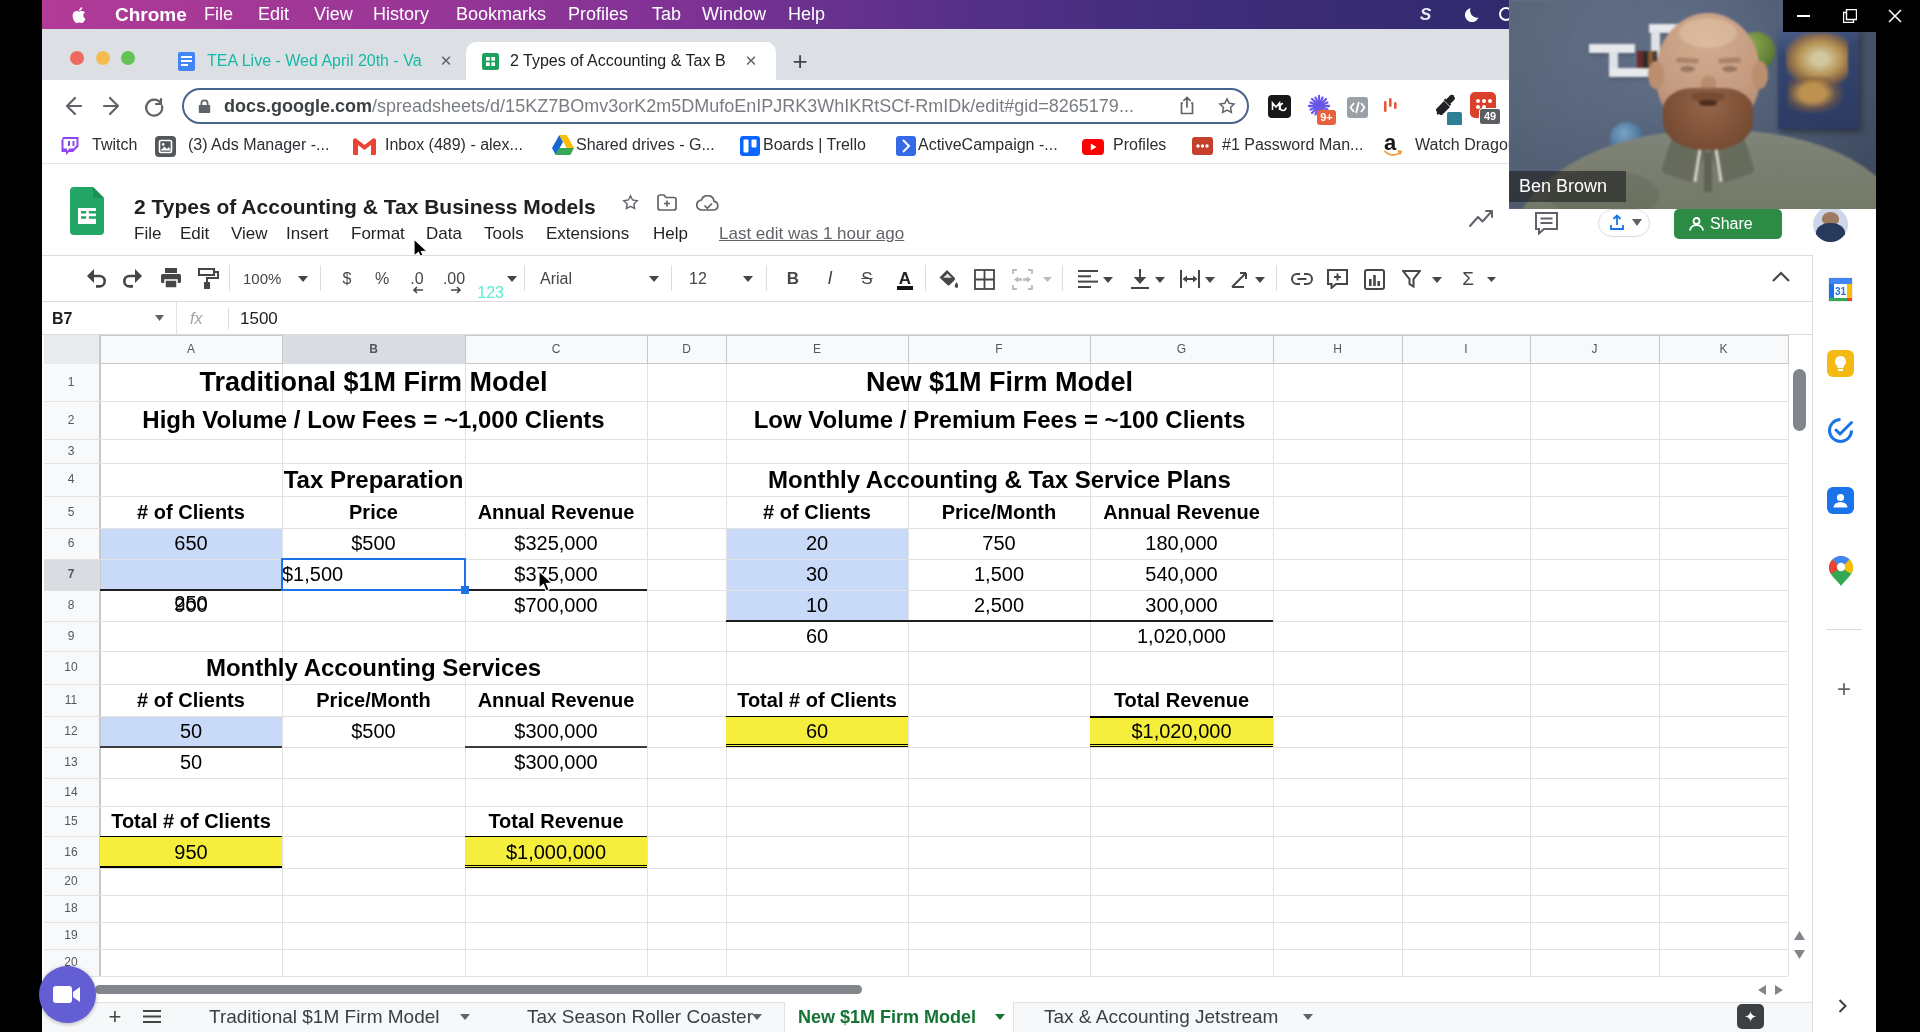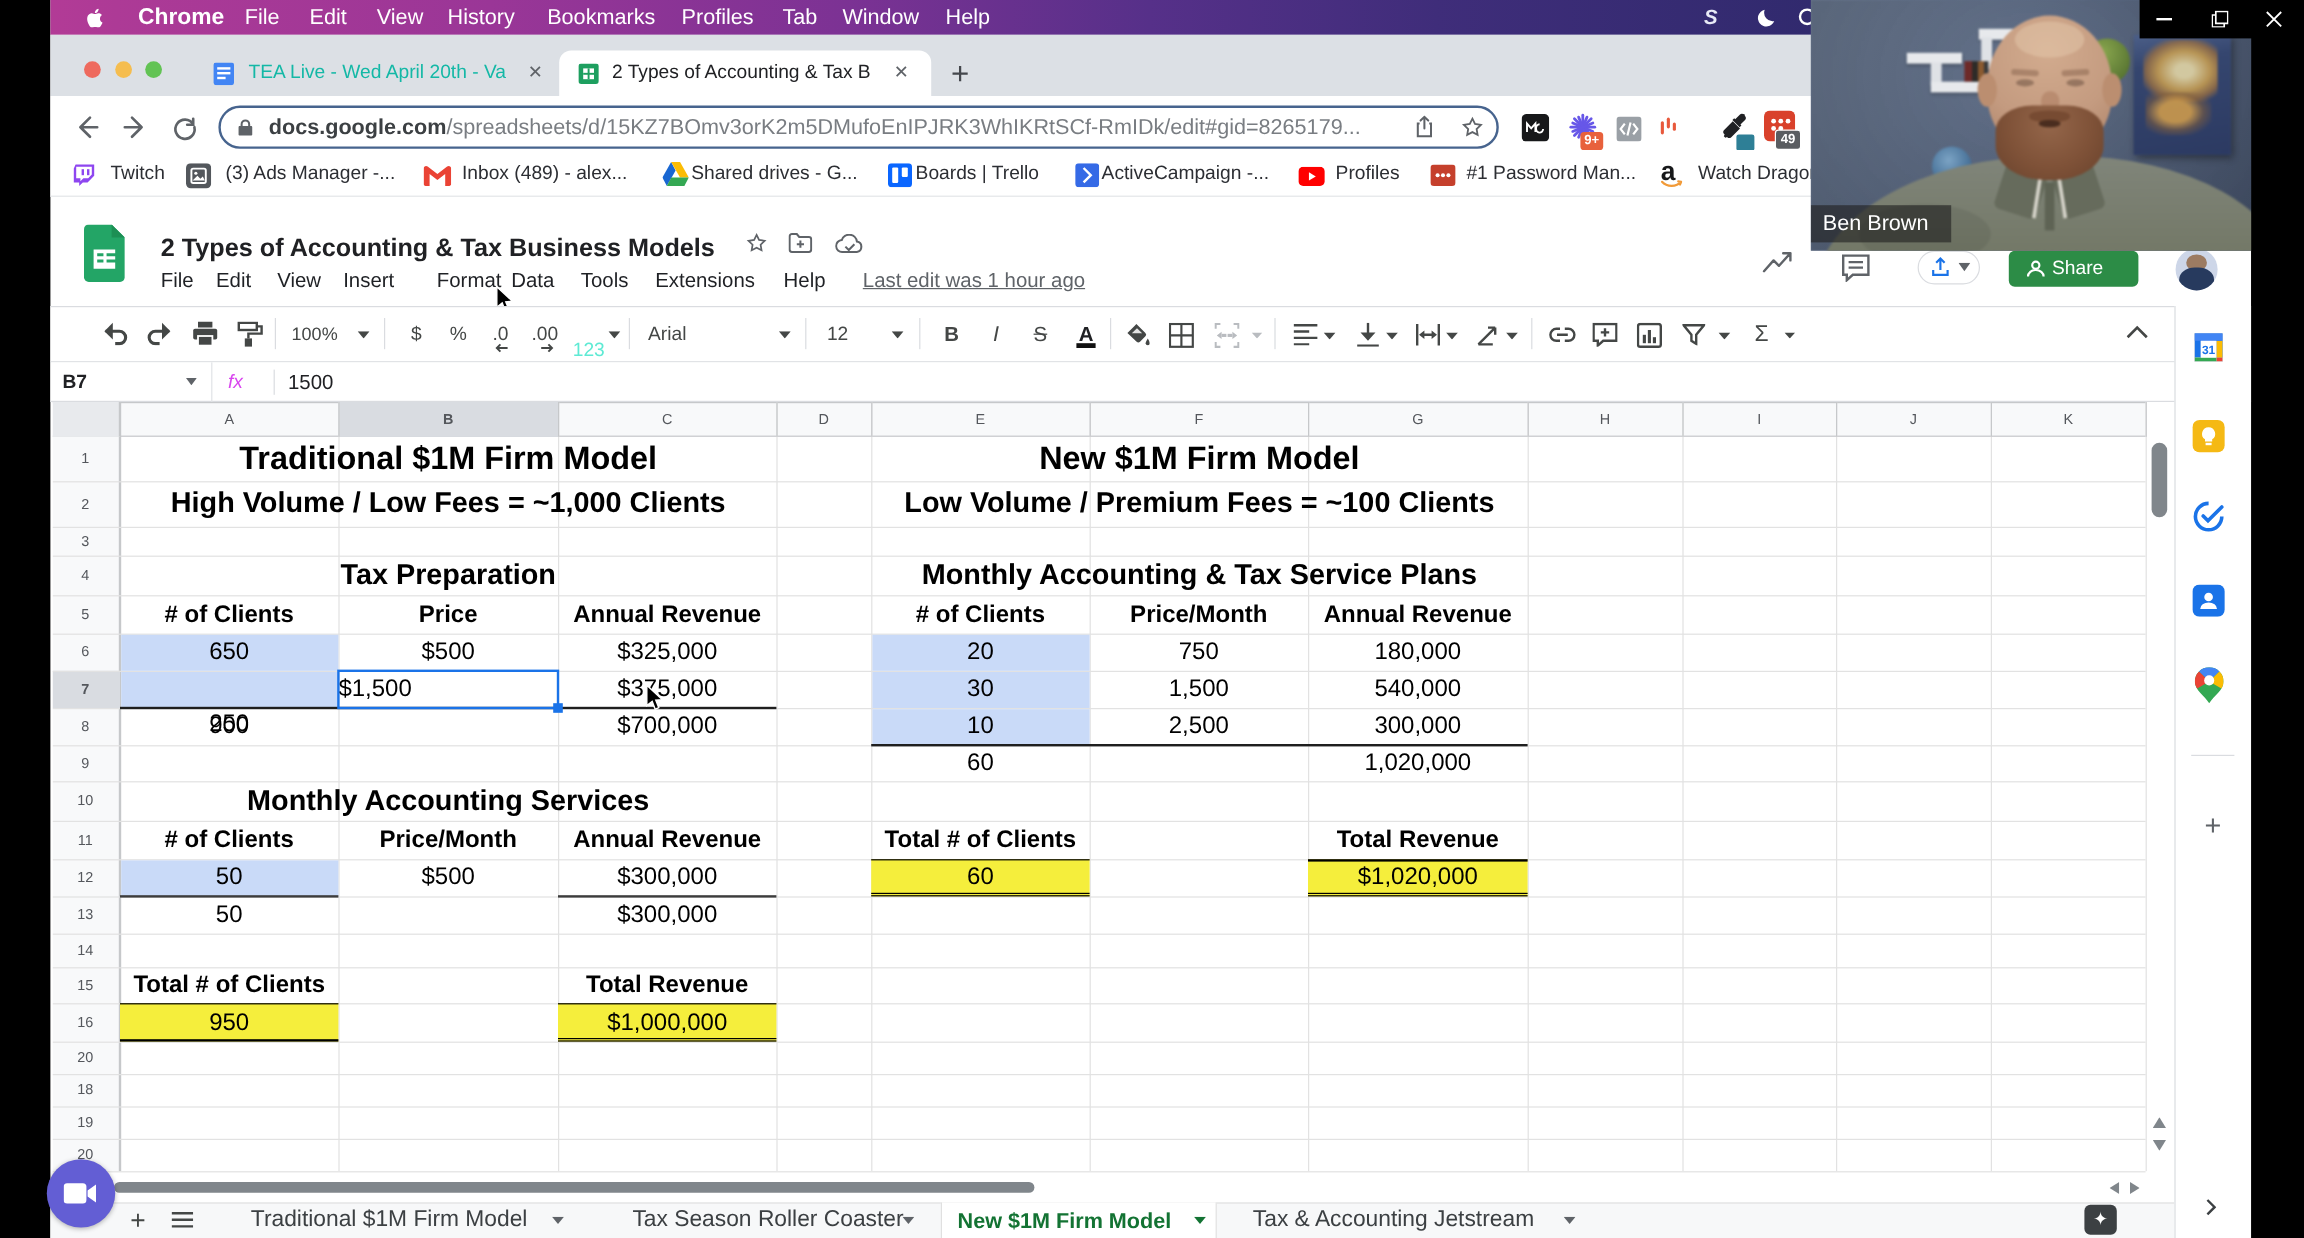--- a/index.html
+++ b/index.html
@@ -185,21 +185,21 @@
     <path fill="none" stroke="#5f6368" stroke-width="1.7" d="M10 6.5 v6 M7 9.5 h6"></path>
   </svg>
 <svg style="position:absolute;left:696px;top:195px" width="24" height="16" viewBox="0 0 24 16">
     <path fill="none" stroke="#5f6368" stroke-width="1.7" d="M6 15 a5 5 0 0 1 -.5-10 a6.5 6.5 0 0 1 12.6 1.3 A4.4 4.4 0 0 1 18 15z"></path>
     <path fill="none" stroke="#5f6368" stroke-width="1.7" d="M8.5 10.5 l2.8 2.8 L16 8.5"></path>
   </svg>
 <div style="position:absolute;left:134px;top:222px;width:110px;height:24px;line-height:24px;font-size:17px;font-weight:400;color:#1f2125;text-align:left;white-space:nowrap;overflow:visible;">File</div>
 <div style="position:absolute;left:180px;top:222px;width:110px;height:24px;line-height:24px;font-size:17px;font-weight:400;color:#1f2125;text-align:left;white-space:nowrap;overflow:visible;">Edit</div>
 <div style="position:absolute;left:231px;top:222px;width:110px;height:24px;line-height:24px;font-size:17px;font-weight:400;color:#1f2125;text-align:left;white-space:nowrap;overflow:visible;">View</div>
 <div style="position:absolute;left:286px;top:222px;width:110px;height:24px;line-height:24px;font-size:17px;font-weight:400;color:#1f2125;text-align:left;white-space:nowrap;overflow:visible;">Insert</div>
-<div style="position:absolute;left:364px;top:222px;width:110px;height:24px;line-height:24px;font-size:17px;font-weight:400;color:#1f2125;text-align:left;white-space:nowrap;overflow:visible;">Format</div>
+<div style="position:absolute;left:351px;top:222px;width:110px;height:24px;line-height:24px;font-size:17px;font-weight:400;color:#1f2125;text-align:left;white-space:nowrap;overflow:visible;">Format</div>
 <div style="position:absolute;left:426px;top:222px;width:110px;height:24px;line-height:24px;font-size:17px;font-weight:400;color:#1f2125;text-align:left;white-space:nowrap;overflow:visible;">Data</div>
 <div style="position:absolute;left:484px;top:222px;width:110px;height:24px;line-height:24px;font-size:17px;font-weight:400;color:#1f2125;text-align:left;white-space:nowrap;overflow:visible;">Tools</div>
 <div style="position:absolute;left:546px;top:222px;width:110px;height:24px;line-height:24px;font-size:17px;font-weight:400;color:#1f2125;text-align:left;white-space:nowrap;overflow:visible;">Extensions</div>
 <div style="position:absolute;left:653px;top:222px;width:110px;height:24px;line-height:24px;font-size:17px;font-weight:400;color:#1f2125;text-align:left;white-space:nowrap;overflow:visible;">Help</div>
 <div style="position:absolute;left:719px;top:222px;width:210px;height:24px;line-height:24px;font-size:17px;font-weight:400;color:#5f6368;text-align:left;white-space:nowrap;overflow:visible;text-decoration:underline;">Last edit was 1 hour ago</div>
 <svg style="position:absolute;left:413px;top:238px" width="17" height="24" viewBox="0 0 17 24">
     <path fill="#000" stroke="#fff" stroke-width="1.2" d="M1 1 L1 18 L5.5 14.5 L8 21 L11 19.7 L8.5 13.5 L14 13z"></path>
   </svg>
 <svg style="position:absolute;left:1468px;top:206px" width="27" height="22" viewBox="0 0 27 22">
     <path fill="none" stroke="#5f6368" stroke-width="2" stroke-linejoin="round" stroke-linecap="round" d="M2 20 L10 11 L14.5 15.5 L24 5 M24 5 h-6 M24 5 v6"></path>
@@ -370,21 +370,21 @@
   </svg>
 <svg style="position:absolute;left:1772px;top:271px" width="18" height="11" viewBox="0 0 18 11">
     <path fill="none" stroke="#444746" stroke-width="2.2" d="M1 10 L9 2 L17 10"></path>
   </svg>
 <div style="position:absolute;left:42px;top:302px;width:1834px;height:33px;background:#fff;border-bottom:1px solid #dadce0;"></div>
 <div style="position:absolute;left:52px;top:302px;width:60px;height:33px;line-height:33px;font-size:16px;font-weight:700;color:#202124;text-align:left;white-space:nowrap;overflow:visible;">B7</div>
 <svg style="position:absolute;left:155px;top:315px" width="9" height="6" viewBox="0 0 9 6">
     <path fill="#5f6368" d="M0 0 h9 L4.5 6z"></path>
   </svg>
 <div style="position:absolute;left:176px;top:302px;width:1px;height:33px;background:#e0e3e7;"></div>
-<div style="position:absolute;left:190px;top:302px;width:30px;height:33px;line-height:33px;font-size:16px;font-weight:400;color:#d946ef;text-align:left;white-space:nowrap;overflow:visible;font-style:italic;">fx</div>
+<div style="position:absolute;left:190px;top:302px;width:30px;height:33px;line-height:33px;font-size:16px;font-weight:400;color:#a3a3a3;text-align:left;white-space:nowrap;overflow:visible;font-style:italic;">fx</div>
 <div style="position:absolute;left:228px;top:308px;width:1px;height:21px;background:#dadce0;"></div>
 <div style="position:absolute;left:240px;top:302px;width:200px;height:33px;line-height:33px;font-size:17px;font-weight:400;color:#202124;text-align:left;white-space:nowrap;overflow:visible;">1500</div>
 <div style="position:absolute;left:44px;top:335px;width:1744px;height:29px;background:#f8f9fa;border-top:1px solid #c6c8ca;border-bottom:1px solid #c6c8ca;"></div>
 <div style="position:absolute;left:44px;top:335px;width:56px;height:29px;background:#e8eaed;border-right:1px solid #c6c8ca;"></div>
 <div style="position:absolute;left:282px;top:335px;width:183px;height:29px;background:#d9dce1;"></div>
 <div style="position:absolute;left:44px;top:364px;width:56px;height:612px;background:#f8f9fa;border-right:1px solid #c6c8ca;"></div>
 <div style="position:absolute;left:44px;top:559px;width:56px;height:31px;background:#d9dce1;"></div>
 <div style="position:absolute;left:100px;top:335px;width:182px;height:29px;line-height:29px;font-size:12px;font-weight:400;color:#54575c;text-align:center;white-space:nowrap;">A</div>
 <div style="position:absolute;left:282px;top:335px;width:183px;height:29px;line-height:29px;font-size:12px;font-weight:700;color:#54575c;text-align:center;white-space:nowrap;">B</div>
 <div style="position:absolute;left:465px;top:335px;width:182px;height:29px;line-height:29px;font-size:12px;font-weight:400;color:#54575c;text-align:center;white-space:nowrap;">C</div>

